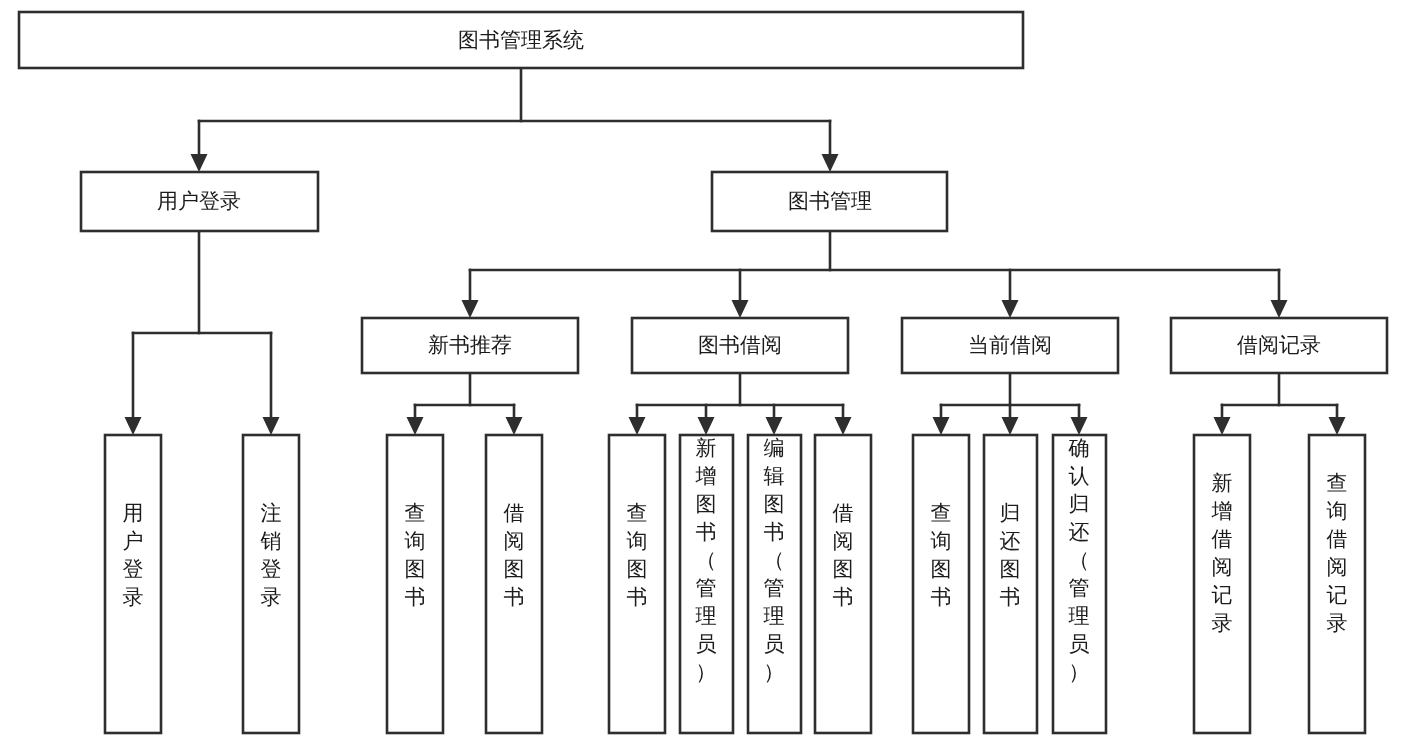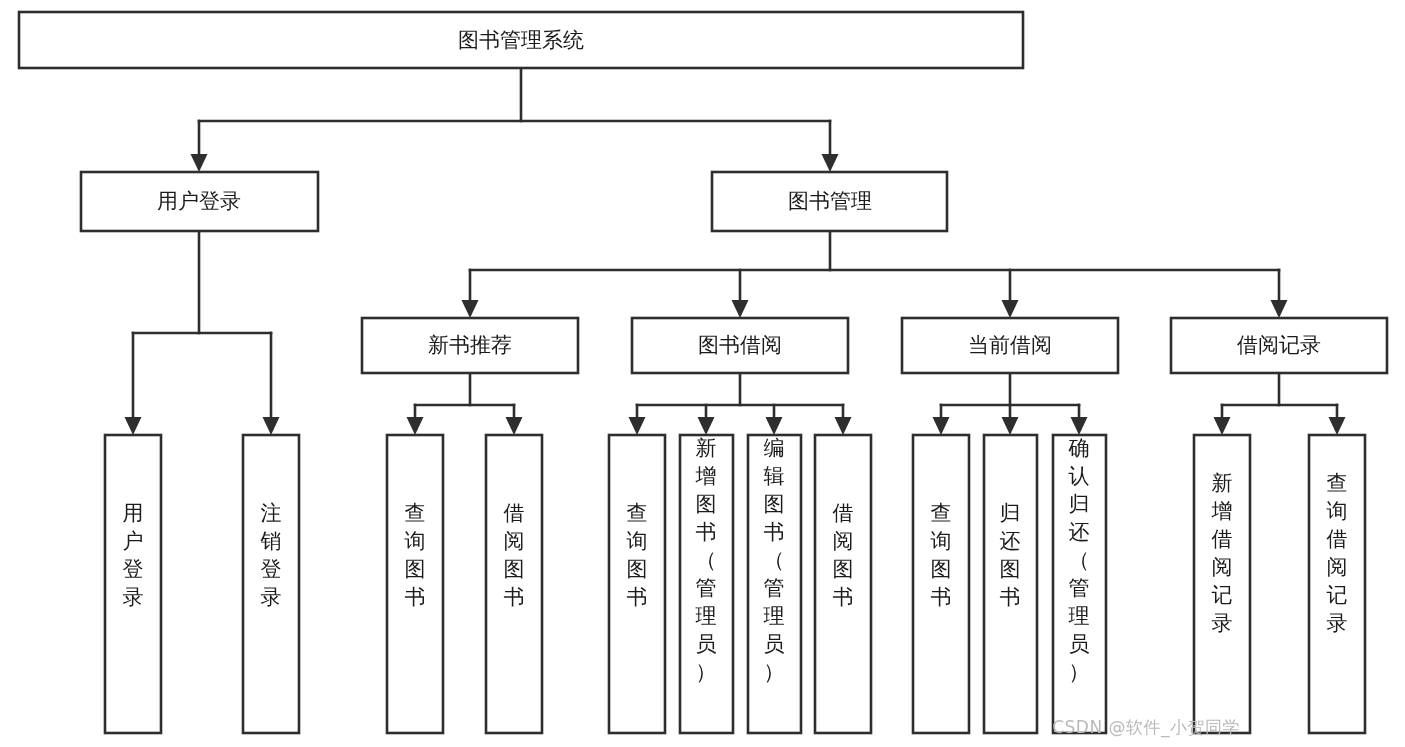--- a/index.html
+++ b/index.html
@@ -233,15 +233,14 @@
       <text class="node-label-v leaf-vtext" x="1222" y="490"><tspan x="1222" dy="0">新</tspan><tspan x="1222" dy="28">增</tspan><tspan x="1222" dy="28">借</tspan><tspan x="1222" dy="28">阅</tspan><tspan x="1222" dy="28">记</tspan><tspan x="1222" dy="28">录</tspan></text>
     </g>
 
     <g>
       <rect class="node-box" x="1309" y="435" width="56" height="298"></rect>
       <text class="node-label-v leaf-vtext" x="1337" y="490"><tspan x="1337" dy="0">查</tspan><tspan x="1337" dy="28">询</tspan><tspan x="1337" dy="28">借</tspan><tspan x="1337" dy="28">阅</tspan><tspan x="1337" dy="28">记</tspan><tspan x="1337" dy="28">录</tspan></text>
     </g>
 
   </svg>
 
-  <div id="watermark">CSDN @软件_小贺同学</div>
 
 </div>
 
 </body></html>

